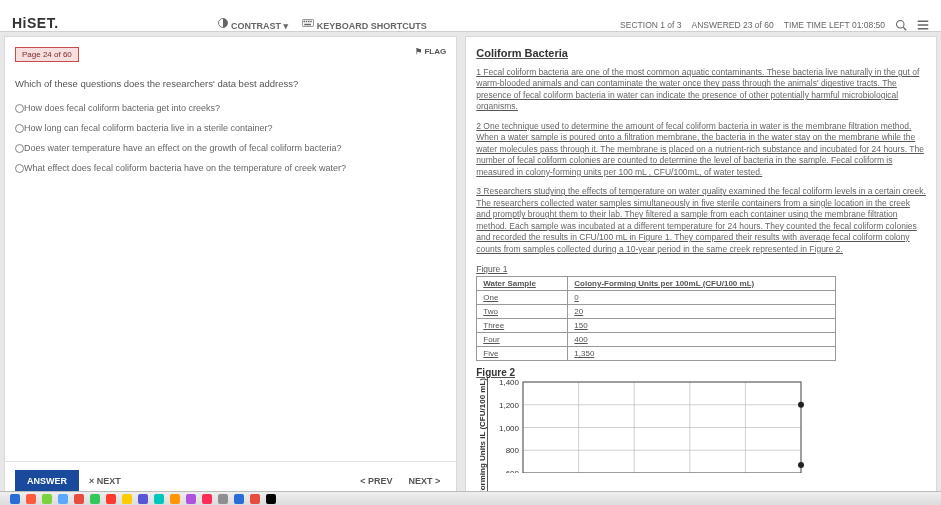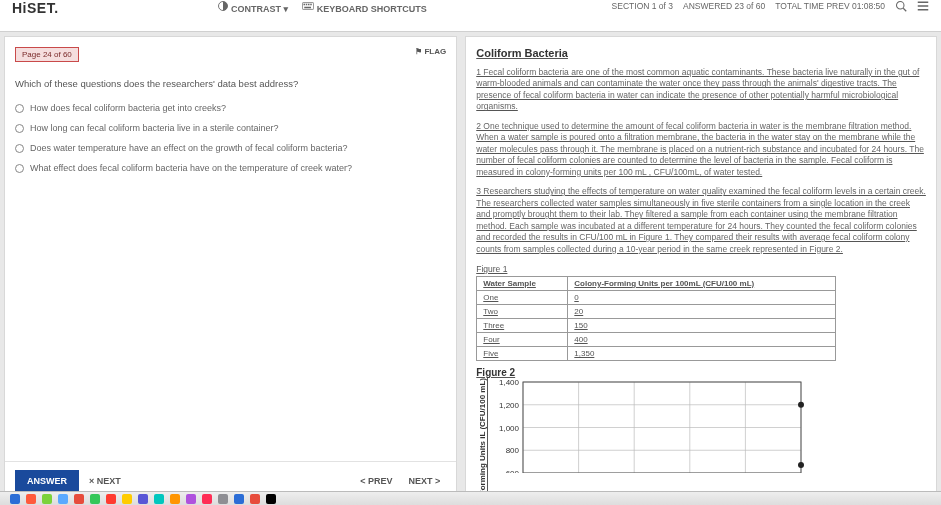--- a/index.html
+++ b/index.html
@@ -9,21 +9,21 @@
     width: 941px;
     height: 505px;
     overflow: hidden;
     font-size: 10px;
     color: #555;
   }
   .topbar {
     background: #fff;
     height: 32px;
     display: flex;
-    align-items: flex-start;
+    align-items: flex-end;
     padding: 0 12px;
     border-bottom: 1px solid #d0d0d0;
     gap: 18px;
   }
   .logo {
     font-weight: 700;
     font-size: 14px;
     color: #333;
     letter-spacing: 0.5px;
   }
@@ -51,21 +51,20 @@
     color: #7a2a2a;
     font-size: 8px;
     padding: 2px 6px;
     display: inline-block;
   }
   .flag { float: right; font-size: 8px; color: #555; font-weight: 600; }
   .question-stem { margin: 16px 0 14px; font-size: 9.5px; color: #555; }
   .choice {
     display: flex;
     align-items: flex-start;
-    gap: 6px;
     margin: 10px 0;
     font-size: 9px;
     color: #666;
     cursor: pointer;
   }
   .radio {
     width: 9px; height: 9px; border: 1px solid #888; border-radius: 50%; margin-top: 1px; flex-shrink: 0;
   }
   .footer-left {
     position: absolute;
@@ -157,21 +156,21 @@
           <rect x="8" y="2" width="2" height="2" fill="#666"></rect>
           <rect x="11" y="2" width="2" height="2" fill="#666"></rect>
           <rect x="3" y="6" width="9" height="2" fill="#666"></rect>
         </svg>
       <span>KEYBOARD SHORTCUTS</span>
     </span>
   </div>
   <div class="top-right">
     <span>SECTION  1 of 3</span>
     <span>ANSWERED  23 of 60</span>
-    <span>TOTAL TIME PREV  01:08:50</span>
+    <span>TIME TIME LEFT  01:08:50</span>
     <svg class="icon-small" viewBox="0 0 16 16">
         <circle cx="7" cy="7" r="5" fill="none" stroke="#666" stroke-width="1.4"></circle>
         <line x1="11" y1="11" x2="15" y2="15" stroke="#666" stroke-width="1.6"></line>
       </svg>
     <svg class="icon-small" viewBox="0 0 16 16">
         <rect x="1" y="2" width="14" height="2" fill="#666"></rect>
         <rect x="1" y="7" width="14" height="2" fill="#666"></rect>
         <rect x="1" y="12" width="14" height="2" fill="#666"></rect>
       </svg>
   </div>

